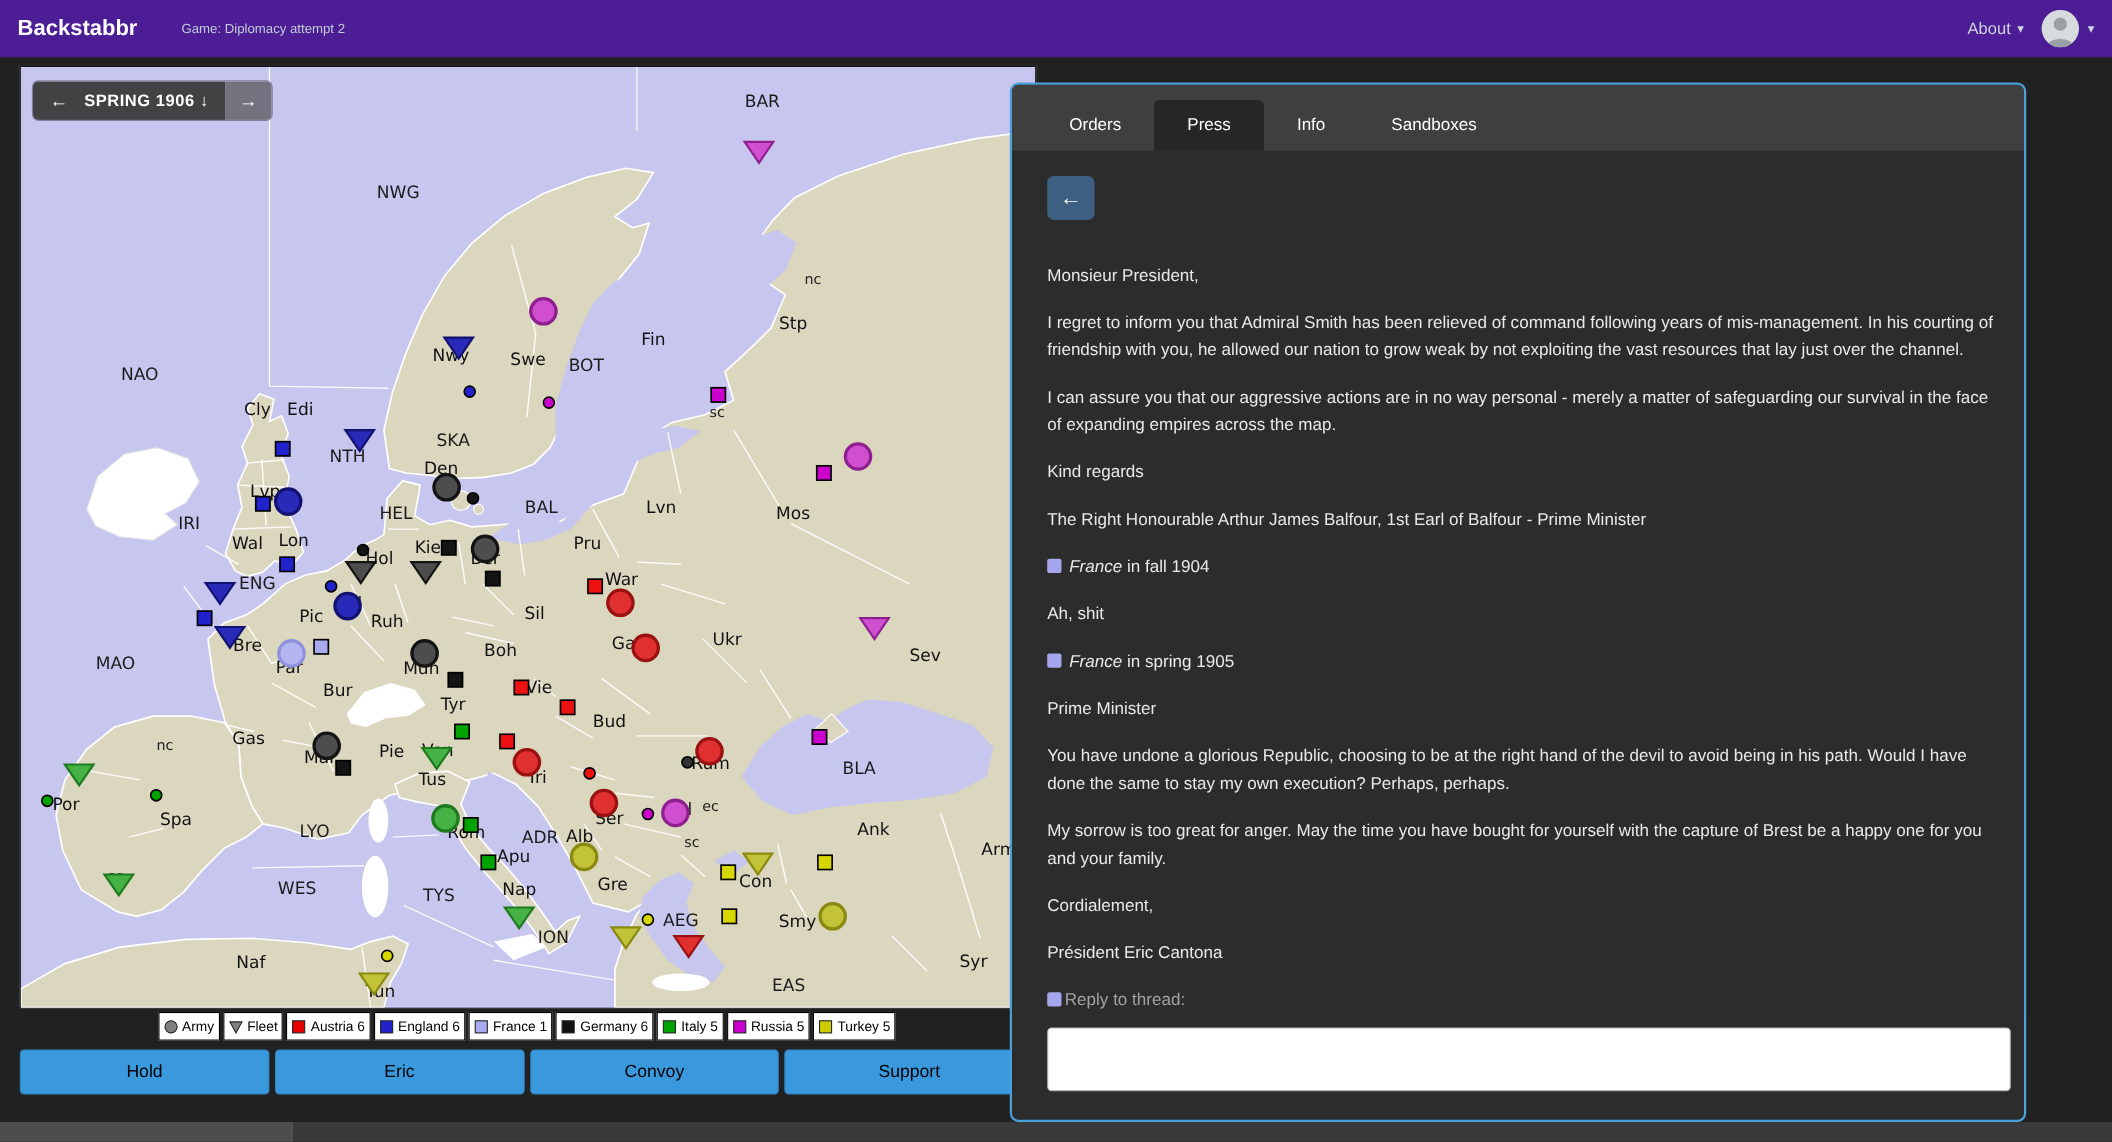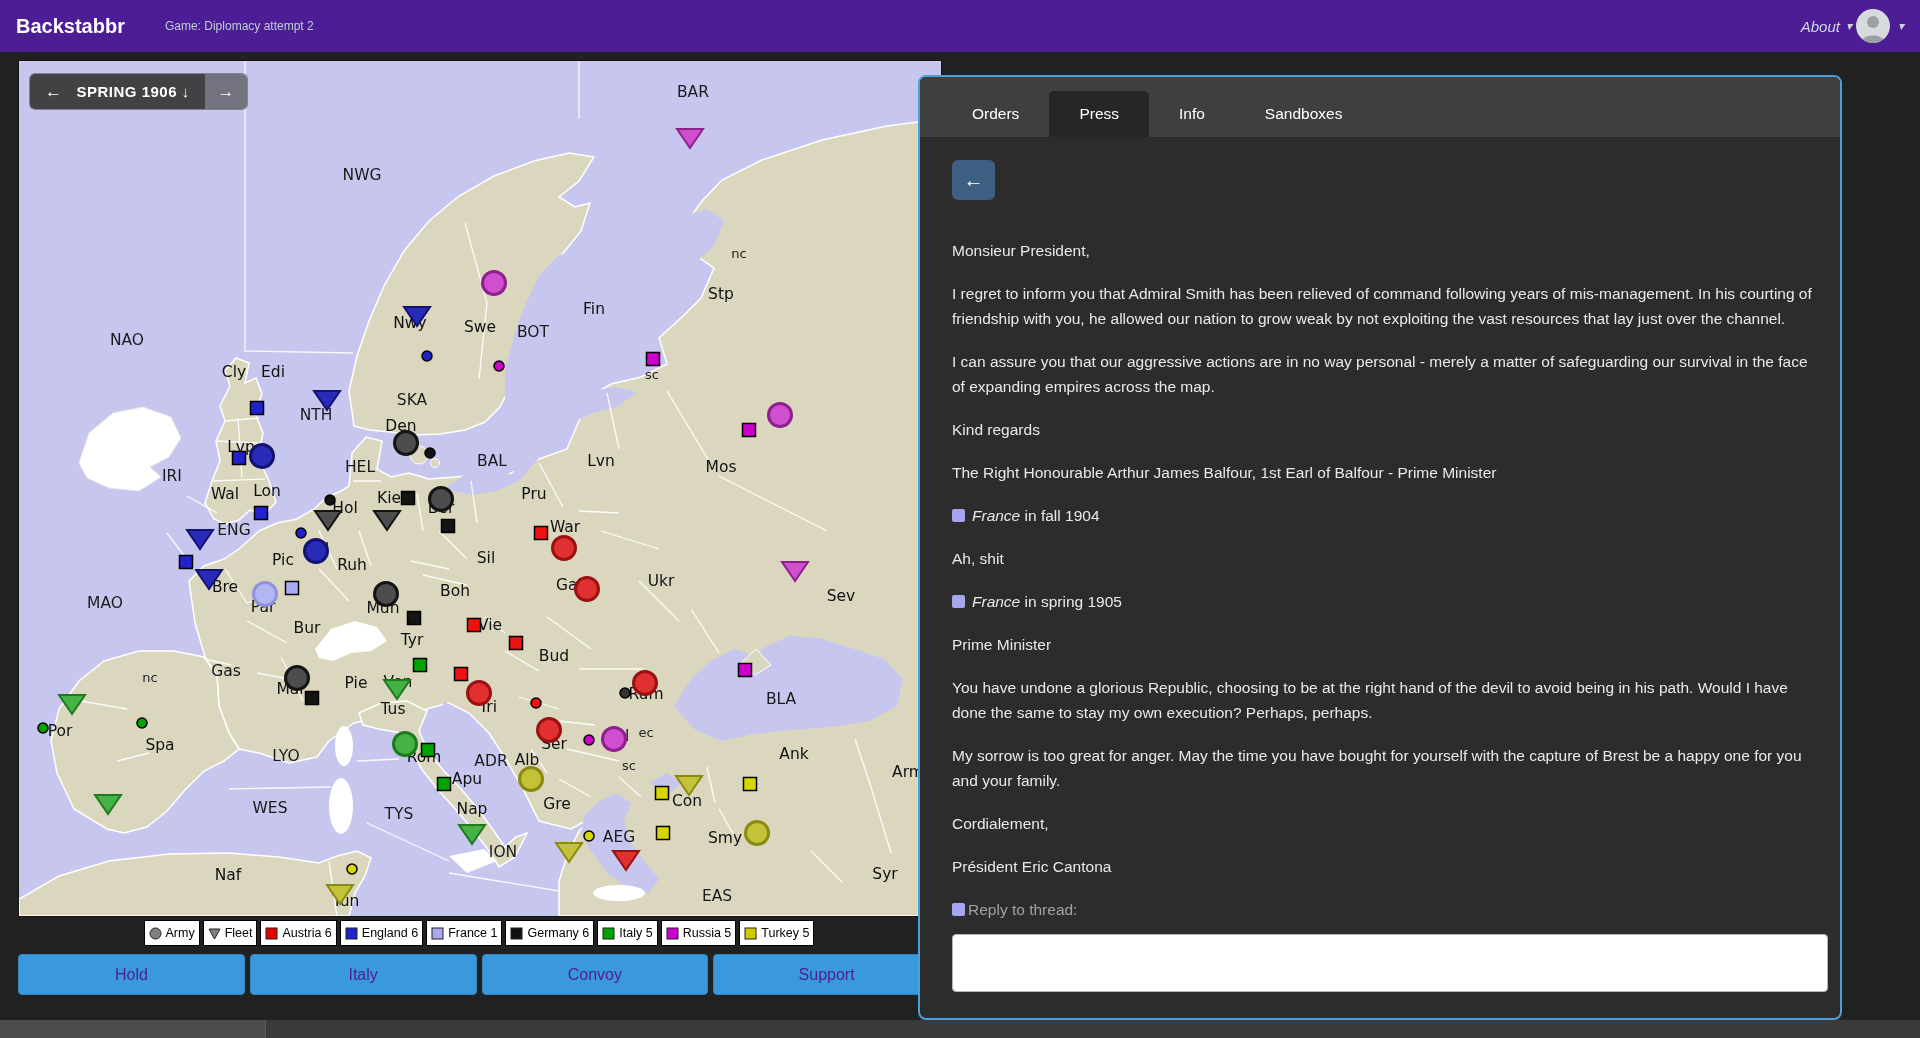--- a/index.html
+++ b/index.html
@@ -4,38 +4,38 @@
 <style>
   html,body{margin:0;padding:0;}
   body{
     width:1920px;height:1038px;overflow:hidden;position:relative;
     background:#212121;font-family:"Liberation Sans",sans-serif;
   }
   
   .navbar{height:52px;background:#4c1d95;display:flex;align-items:center;padding:0 16px;box-sizing:border-box;}
   .brand{color:#ffffff;font-size:20px;font-weight:600;margin-right:40px;}
   .game-title{color:#c2cdd8;font-size:12px;}
-  .nav-right{margin-left:auto;display:flex;align-items:center;gap:4px;font-style:italic;}
+  .nav-right{margin-left:auto;display:flex;align-items:center;gap:16px;}
   .about{color:#cdd6de;font-size:15px;display:flex;align-items:center;gap:6px;}
   .caret{color:#cdd6de;font-size:12px;}
   .avatar-wrap{display:flex;align-items:center;gap:8px;}
   .avatar{width:34px;height:34px;border-radius:50%;background:#d8dbde;display:flex;align-items:flex-end;justify-content:center;overflow:hidden;}
   
   .main{position:absolute;top:52px;left:0;right:0;bottom:0;}
   .left-col{position:absolute;left:18px;top:8px;width:922px;}
   .map-wrap{position:relative;width:922px;height:855px;background:#c6c6ee;border:1px solid #141414;box-sizing:content-box;}
   .map-wrap svg{position:absolute;left:0;top:0;}
   .season{position:absolute;top:13px;left:11px;display:flex;height:35px;border-radius:5px;overflow:hidden;box-shadow:0 0 0 1px rgba(0,0,0,.35);}
   .season-main{background:rgba(56,56,56,.93);color:#fff;display:flex;align-items:center;gap:14px;padding:0 15px;font-size:15px;font-weight:600;letter-spacing:.5px;}
   .season-main .arr{font-weight:400;font-size:17px;}
   .season-next{background:#73737f;width:42px;display:flex;align-items:center;justify-content:center;color:#fff;font-size:17px;}
   .legend{display:flex;justify-content:center;gap:3px;margin-top:3px;height:26px;}
   .legend-item{background:#fff;border:1px solid #000;display:flex;align-items:center;gap:4px;padding:0 4px;font-size:12.5px;color:#000;}
   .actions{display:flex;gap:5px;margin-top:8px;}
-  .action-btn{flex:1;height:39px;background:#3a99dc;border:1px solid #2e86c4;border-radius:4px;color:#4c1d95;font-size:16px;display:flex;align-items:center;justify-content:center;cursor:pointer;}
+  .action-btn{flex:1;height:39px;background:#3a99dc;border:1px solid #2e86c4;border-radius:4px;color:#000000;font-size:16px;display:flex;align-items:center;justify-content:center;cursor:pointer;}
   
   .panel{position:absolute;left:918px;top:23px;width:924px;bottom:18px;border:2px solid #4aa0d8;border-radius:8px;background:#2c2c2c;overflow:hidden;box-sizing:border-box;}
   .tabs{background:#3f3f3f;height:60px;display:flex;align-items:flex-end;padding-left:22px;}
   .tab{height:46px;display:flex;align-items:center;padding:0 30px;color:#fff;font-size:15.5px;cursor:pointer;}
   .tab.active{background:#262626;border-radius:5px 5px 0 0;}
   .content{padding:23px 16px 0 32px;}
   .back-btn{width:43px;height:40px;background:#3d5f82;border-radius:6px;color:#fff;font-size:20px;display:flex;align-items:center;justify-content:center;margin-bottom:38px;cursor:pointer;}
   .msg{color:#e9e9e9;font-size:15.5px;line-height:25px;margin:0 0 18px;max-width:872px;}
   .chip{display:inline-block;width:13px;height:13px;border-radius:2px;margin-right:7px;vertical-align:-1px;}
   .reply-row .chip{margin-right:3px;}
@@ -307,21 +307,21 @@
         </div>
         <div class="legend-item">
           <svg width="13" height="13" viewBox="0 0 13 13">
             <rect x="1" y="1" width="11" height="11" fill="#cccc00" stroke="#222" stroke-width="1"></rect>
           </svg>
           <span>Turkey 5</span>
         </div>
       </div>
     <div class="actions" id="actions">
         <div class="action-btn">Hold</div>
-        <div class="action-btn">Italy</div>
+        <div class="action-btn">Eric</div>
         <div class="action-btn">Convoy</div>
         <div class="action-btn">Support</div>
       </div>
   </div>
 
   <div class="panel">
     <div class="tabs" id="tabs">
         <div class="tab">Orders</div>
         <div class="tab active">Press</div>
         <div class="tab">Info</div>

